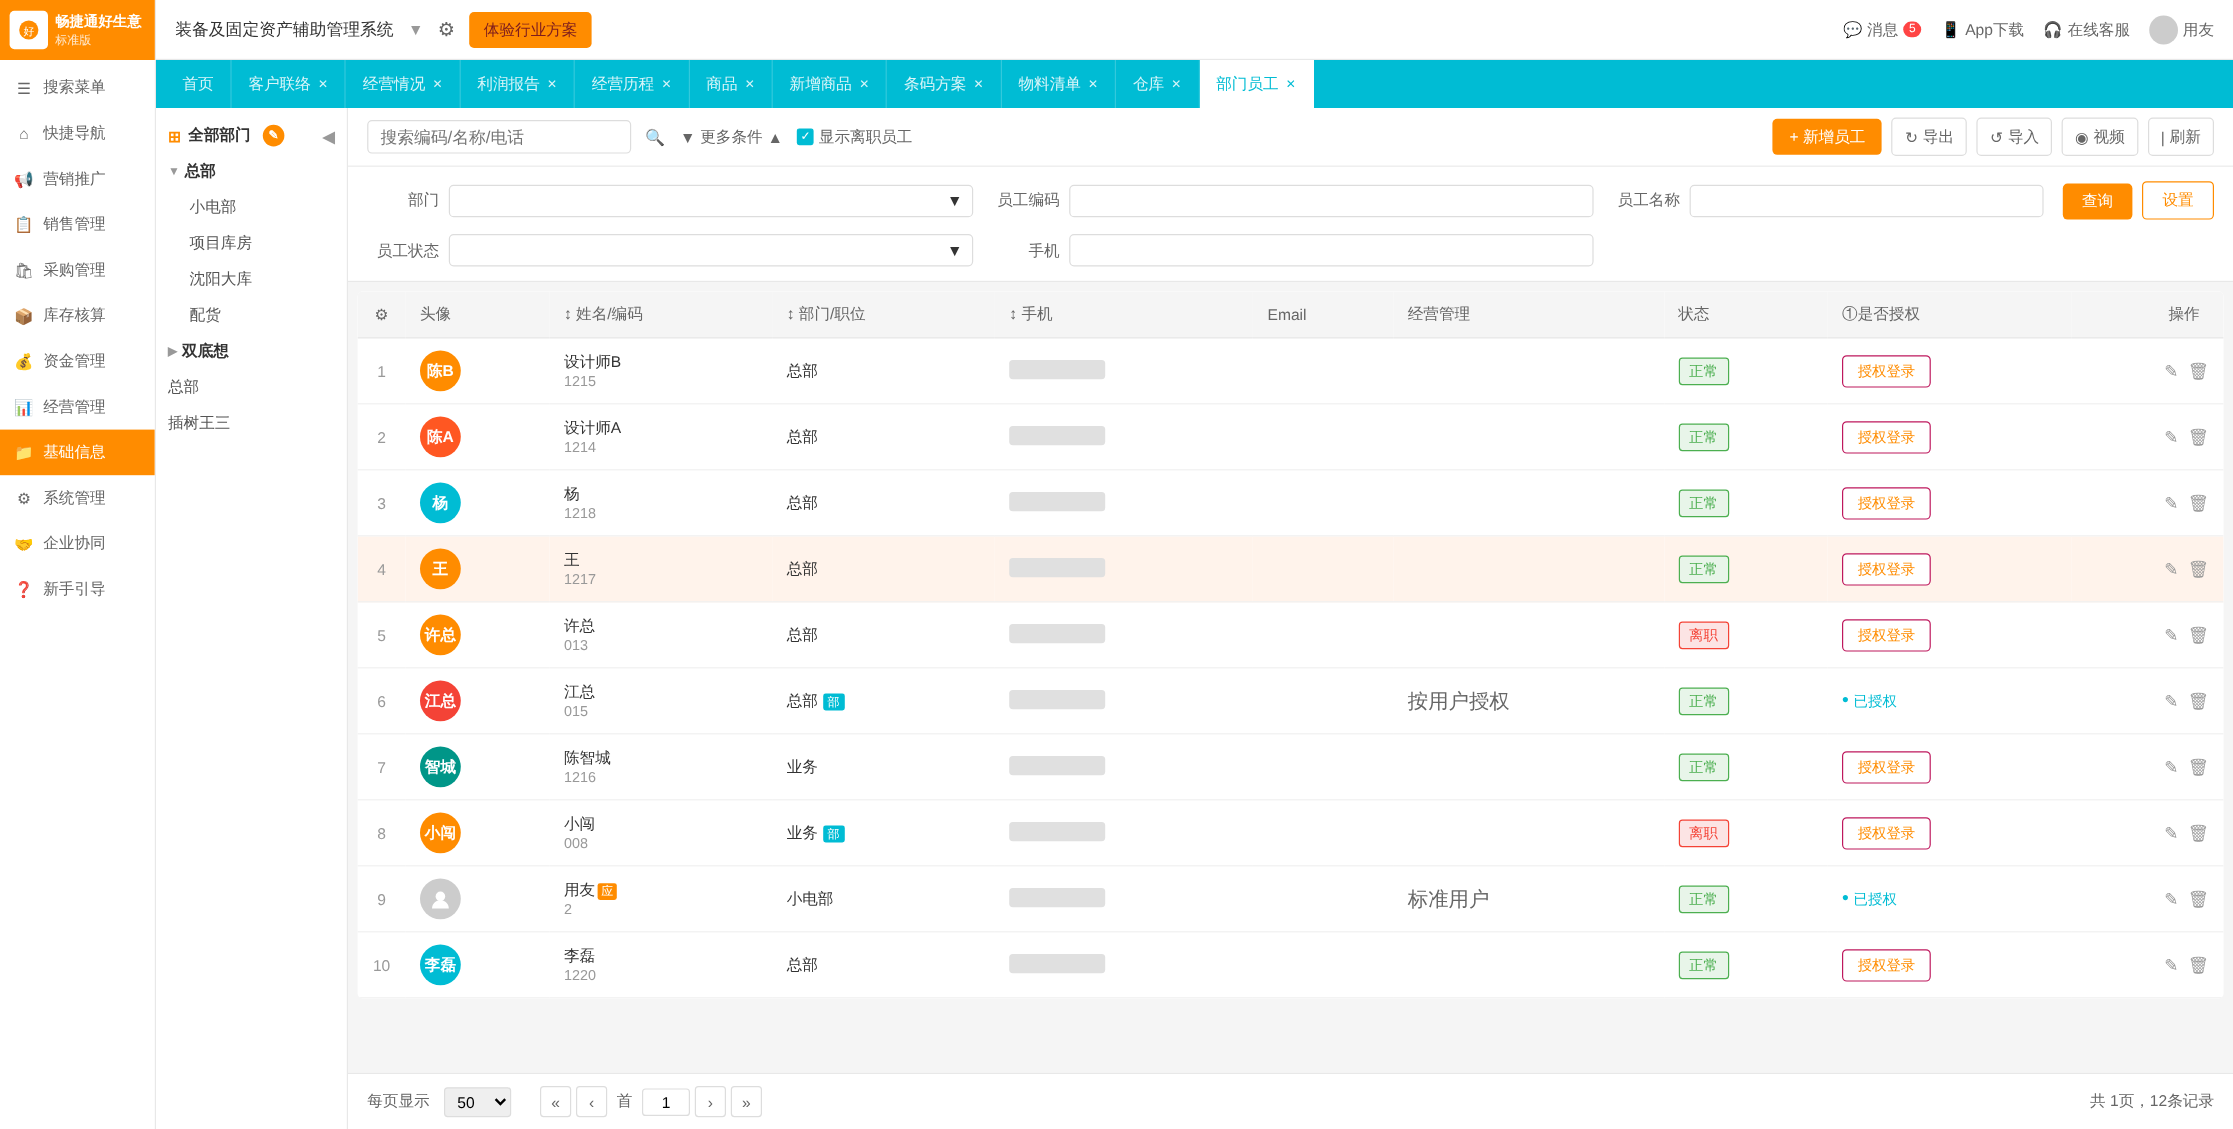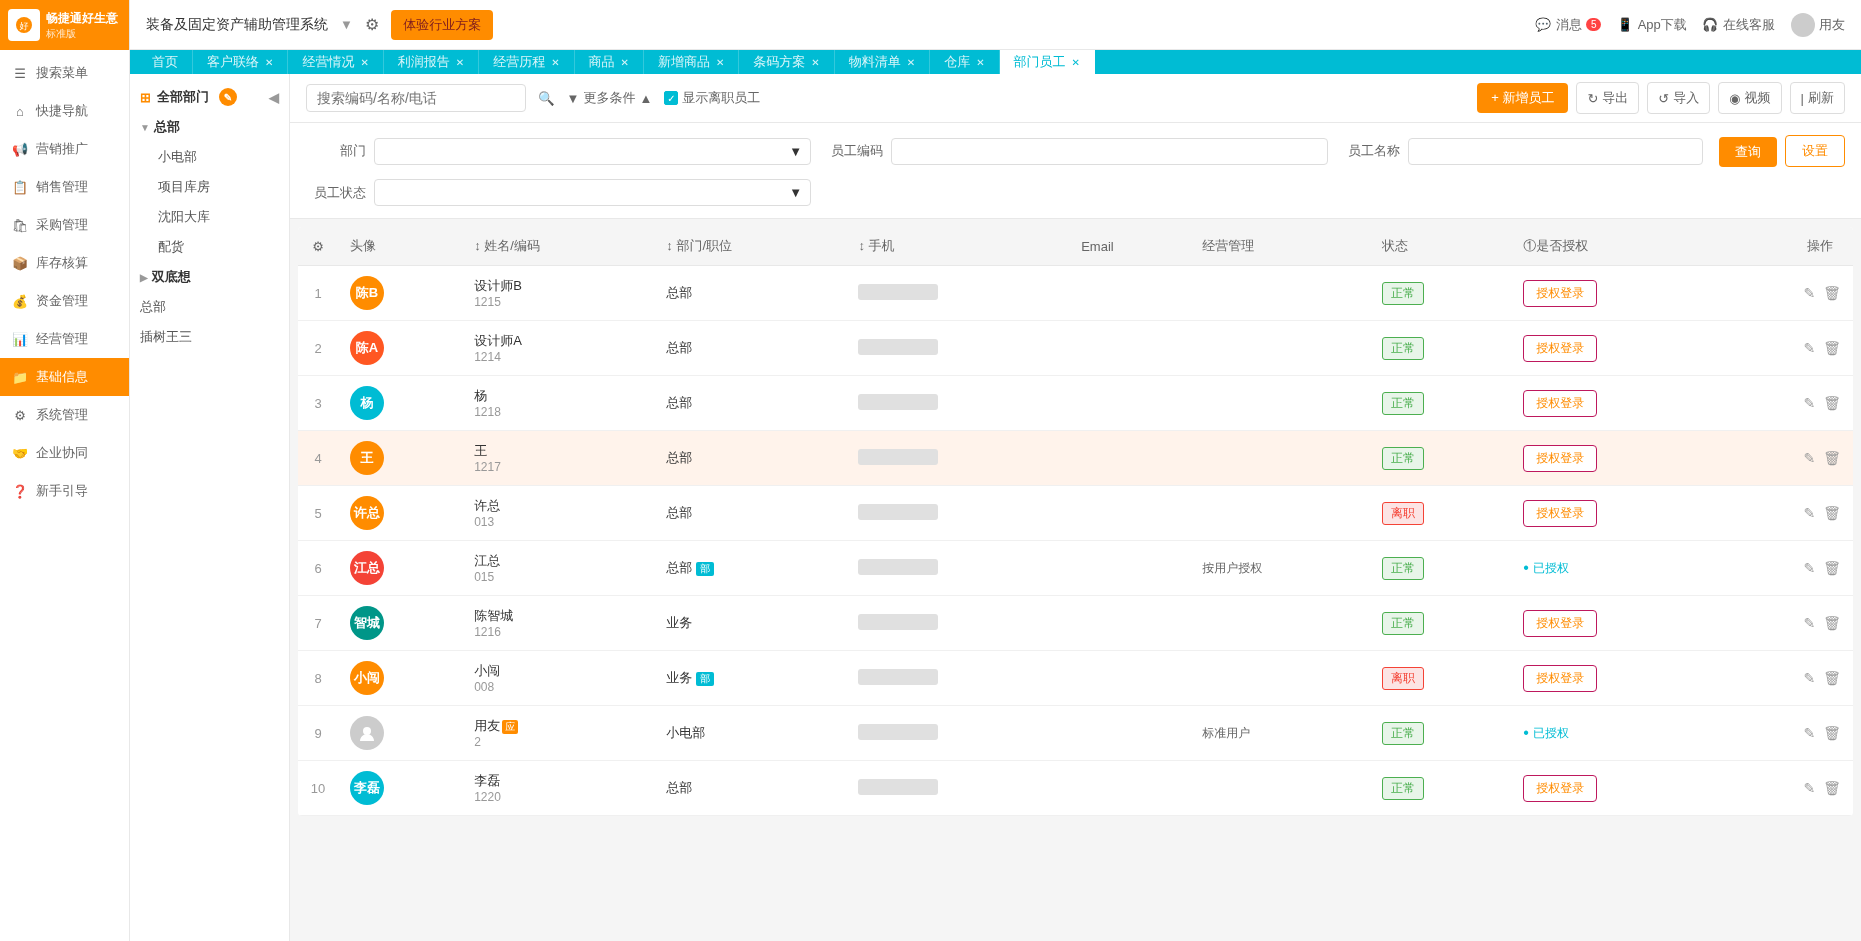--- a/index.html
+++ b/index.html
@@ -19,21 +19,21 @@
     .main { flex: 1; display: flex; flex-direction: column; overflow: hidden; }
 
     
     .top-header { height: 50px; background: #fff; border-bottom: 1px solid #e8e8e8; display: flex; align-items: center; padding: 0 16px; gap: 12px; }
     .header-actions { margin-left: auto; display: flex; align-items: center; gap: 16px; }
     .header-btn { display: flex; align-items: center; gap: 4px; color: #666; font-size: 13px; cursor: pointer; }
     .badge { background: #ff4444; color: #fff; border-radius: 10px; padding: 1px 5px; font-size: 10px; }
     .trial-btn { background: #ff8c00; color: #7f1d1d; border: none; border-radius: 4px; padding: 6px 12px; cursor: pointer; font-size: 13px; }
 
     
-    .nav-tabs { background: #00bcd4; display: flex; align-items: center; padding: 0 8px; height: 24px; overflow-x: auto; flex-shrink: 0; }
+    .nav-tabs { background: #00bcd4; display: flex; align-items: center; padding: 0 8px; height: 40px; overflow-x: auto; flex-shrink: 0; }
     .nav-tab { color: rgba(255,255,255,0.85); padding: 0 14px; height: 40px; display: flex; align-items: center; gap: 4px; cursor: pointer; font-size: 13px; white-space: nowrap; border-right: 1px solid rgba(255,255,255,0.2); }
     .nav-tab.active { background: #fff; color: #00bcd4; }
     .nav-tab-close { font-size: 10px; margin-left: 2px; }
 
     
     .content { flex: 1; display: flex; overflow: hidden; }
 
     
     .dept-tree { width: 160px; background: #fff; border-right: 1px solid #e8e8e8; padding: 8px 0; overflow-y: auto; flex-shrink: 0; }
     .dept-tree-header { display: flex; align-items: center; gap: 6px; padding: 6px 10px; font-size: 13px; font-weight: bold; color: #333; }
@@ -76,21 +76,21 @@
     .avatar { width: 34px; height: 34px; border-radius: 50%; display: flex; align-items: center; justify-content: center; color: #fff; font-size: 13px; font-weight: bold; flex-shrink: 0; }
     .avatar-gray { background: #ccc; }
     .name-code { display: flex; flex-direction: column; }
     .name-text { font-size: 13px; color: #333; }
     .code-text { font-size: 12px; color: #999; }
     .status-normal { display: inline-block; background: #e8f5e9; color: #4caf50; border: 1px solid #4caf50; border-radius: 3px; padding: 2px 8px; font-size: 12px; }
     .status-left { display: inline-block; background: #fce4e4; color: #f44336; border: 1px solid #f44336; border-radius: 3px; padding: 2px 8px; font-size: 12px; }
     .btn-auth { background: #fff; color: #ff8c00; border: 1px solid #be185d; border-radius: 4px; padding: 4px 12px; cursor: pointer; font-size: 12px; }
     .authorized { color: #00bcd4; font-size: 12px; display: flex; align-items: center; gap: 4px; }
     .authorized::before { content: '•'; color: #00bcd4; font-size: 16px; }
-    .user-type { font-size: 12px; color: #666; }
+    .user-type { font-size: 17px; color: #666; }
     .op-btns { display: flex; gap: 8px; }
     .op-btn { color: #999; cursor: pointer; font-size: 14px; }
     .dept-badge { display: inline-block; background: #00bcd4; color: #fff; border-radius: 2px; padding: 0px 4px; font-size: 10px; margin-left: 4px; }
     .phone-blur { background: #e0e0e0; border-radius: 3px; height: 16px; width: 80px; display: inline-block; }
 
     
     .pagination { background: #fff; border-top: 1px solid #e8e8e8; padding: 10px 16px; display: flex; align-items: center; gap: 8px; font-size: 13px; color: #666; }
     .page-size-label { margin-right: 4px; }
     .page-size-select { border: 1px solid #ddd; border-radius: 3px; padding: 3px 6px; font-size: 13px; }
     .page-nav { display: flex; align-items: center; gap: 4px; margin-left: 16px; }
@@ -322,20 +322,24 @@
             <button class="btn-search">查询</button>
             <button class="btn-set">设置</button>
           </div>
         </div>
         <div class="filter-row">
           <span class="filter-label">员工状态</span>
           <div class="filter-select" style="cursor:pointer;">
             <span></span>
             <span>▼</span>
           </div>
+        </div>
+        <div class="filter-row">
+          <span class="filter-label">手机</span>
+          <input class="filter-input" type="text" style="">
         </div>
         <div></div>
       </div>
 
       <div class="table-wrapper">
         <table>
           <thead>
             <tr>
               <th style="width:40px;text-align:center;">⚙</th>
               <th>头像</th>
@@ -596,15 +600,32 @@
         <div class="op-btns" style="justify-content:flex-end;">
           <span class="op-btn" title="编辑">✎</span>
           <span class="op-btn" title="删除">🗑</span>
         </div>
       </td>
     </tr>
             </tbody>
         </table>
       </div>
 
+      <div class="pagination">
+        <span class="page-size-label">每页显示</span>
+        <select class="page-size-select">
+          <option>50</option>
+          <option>20</option>
+          <option>100</option>
+        </select>
+        <div class="page-nav">
+          <div class="page-btn">«</div>
+          <div class="page-btn">‹</div>
+          <span style="margin:0 4px;">首</span>
+          <input class="page-input" type="text" value="1" style="">
+          <div class="page-btn">›</div>
+          <div class="page-btn">»</div>
+        </div>
+        <span class="total-info">共 1页，12条记录</span>
+      </div>
     </div>
   </div>
 </div>
 
 </body></html>

